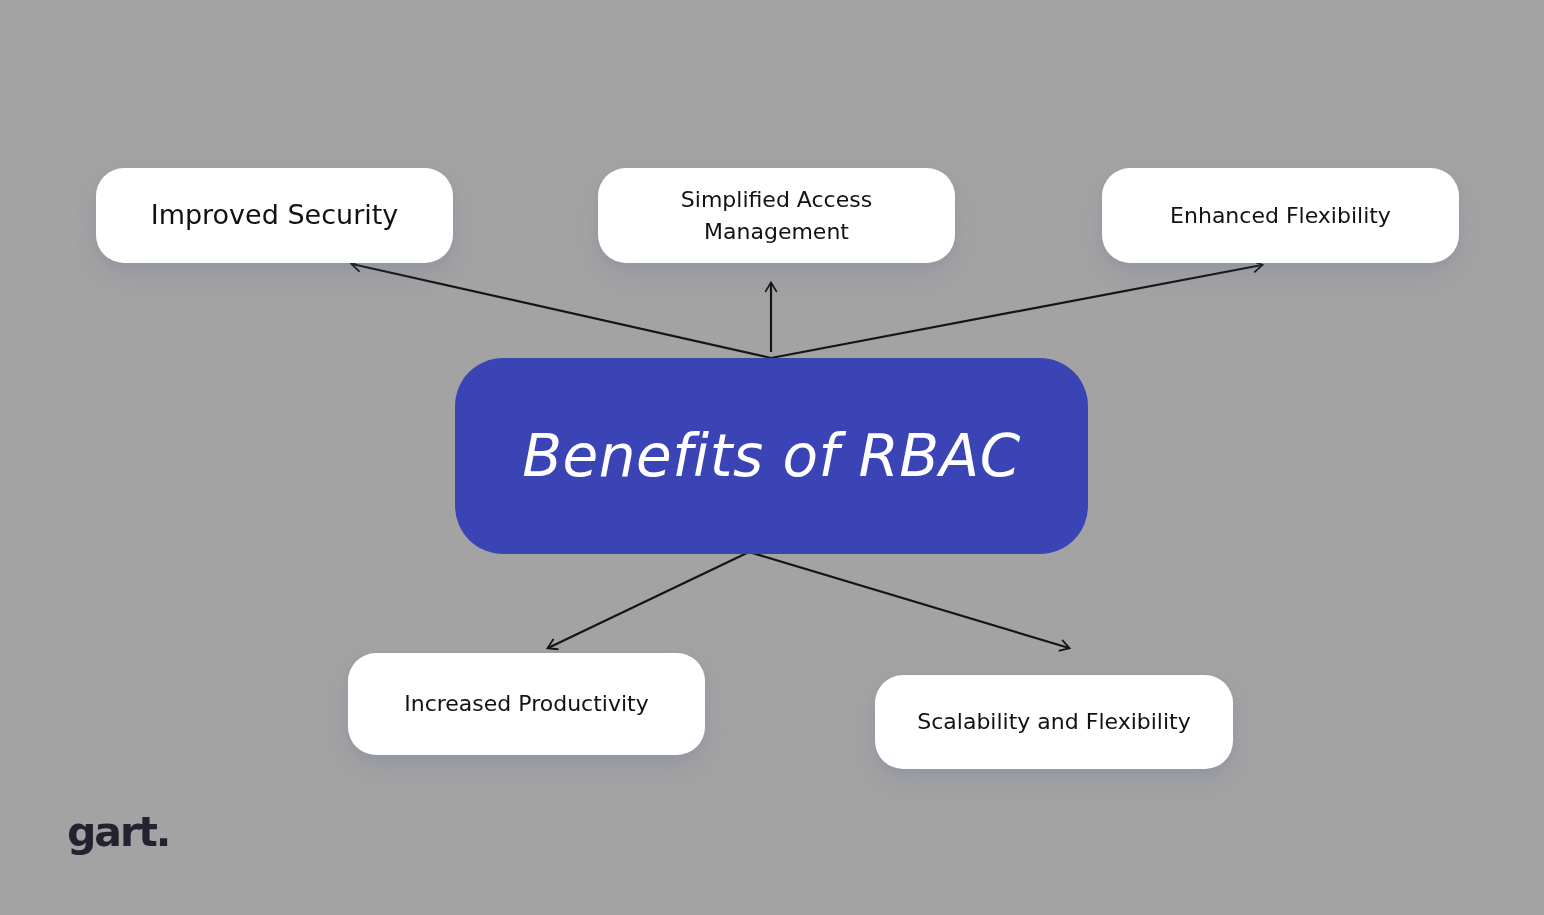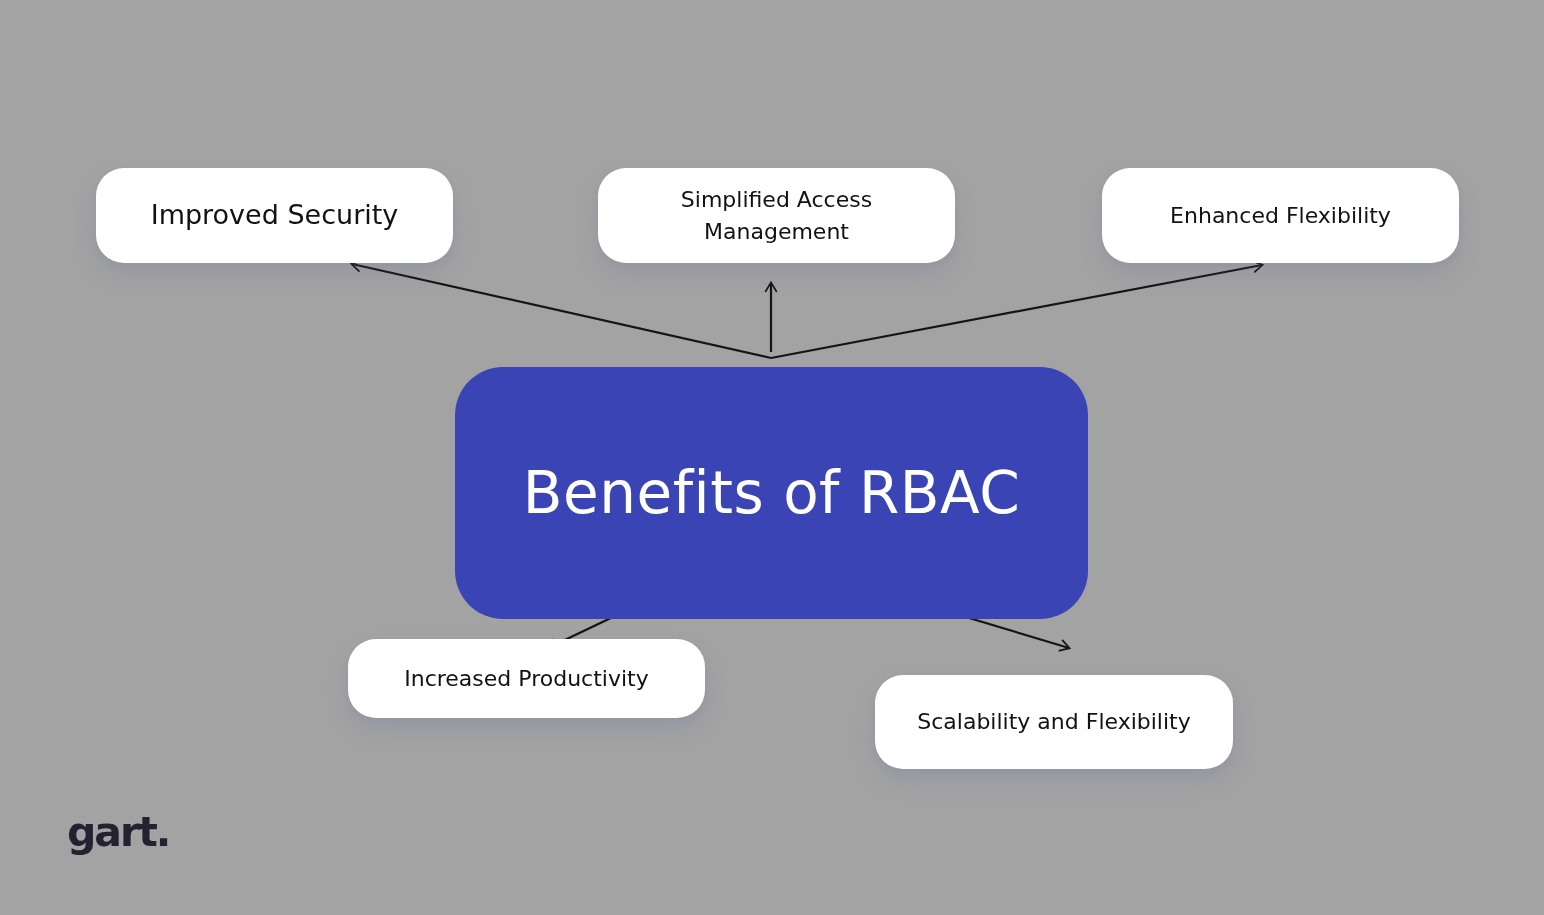--- a/index.html
+++ b/index.html
@@ -31,34 +31,35 @@
     text-align: center;
     color: #121212;
     font-size: 22px;
     line-height: 1.42;
   }
   .node .node-label { display: block; }
   .node-improved-security   { left: 96px;  top: 168px; width: 357px; height: 95px; font-size: 27px; }
   .node-simplified-access   { left: 598px; top: 168px; width: 357px; height: 95px; align-items: center; }
   .node-simplified-access .node-label { max-width: 272px; }
   .node-enhanced-compliance { left: 1102px; top: 168px; width: 357px; height: 95px; }
-  .node-increased-productivity { left: 348px; top: 639px; width: 357px; height: 79px; justify-content: center; }
+  .node-increased-productivity { left: 348px; top: 653px; width: 357px; height: 102px; justify-content: center; }
   .node-scalability-flexibility { left: 875px; top: 675px; width: 358px; height: 94px; }
   .center-node {
     position: absolute;
     left: 455px;
-    top: 367px;
+    top: 358px;
     width: 633px;
-    height: 252px;
+    height: 196px;
     background: #3A44B4;
     border-radius: 48px;
     display: flex;
     align-items: center;
     justify-content: center;
     text-align: center;
+    font-style: italic;
   }
   .center-title {
     color: #FFFFFF;
     font-size: 58px;
     font-weight: 500;
     letter-spacing: 0.5px;
     white-space: nowrap;
   }
   .logo {
     position: absolute;

